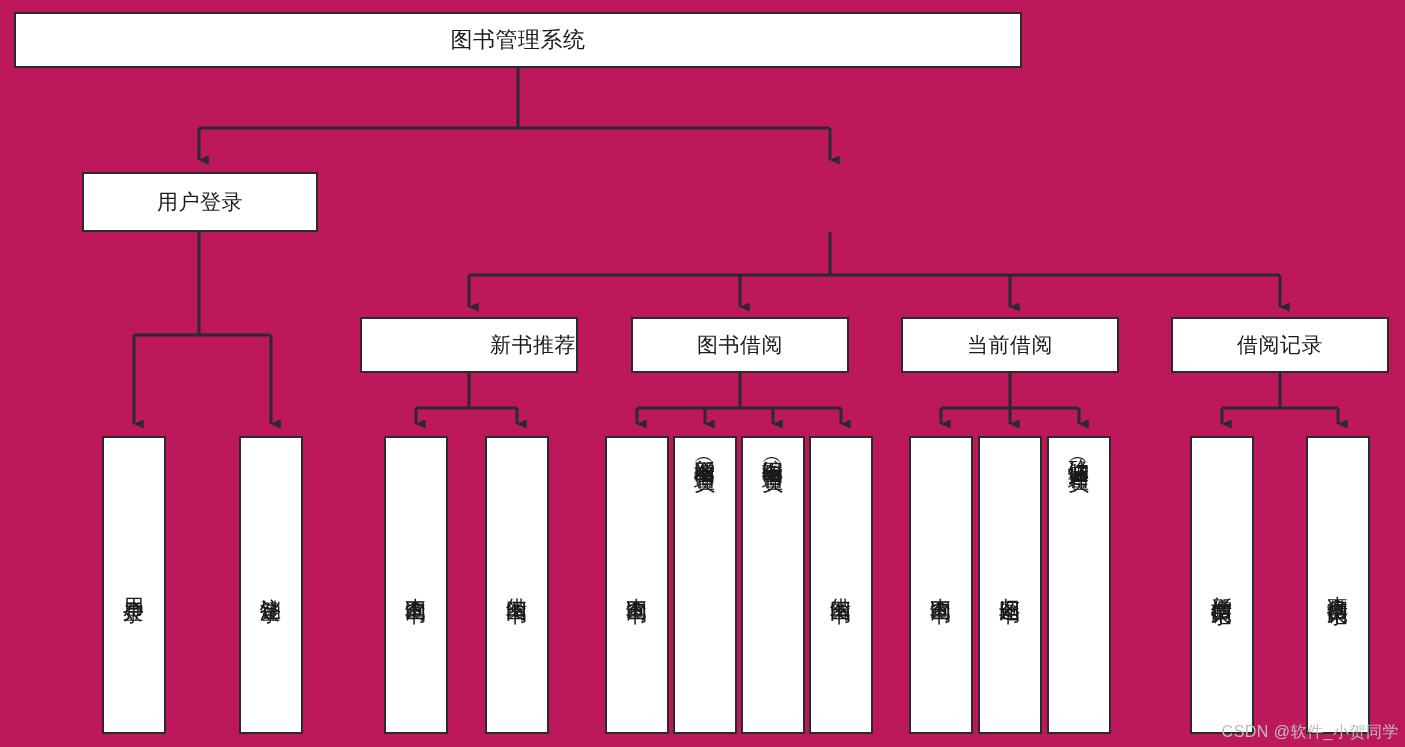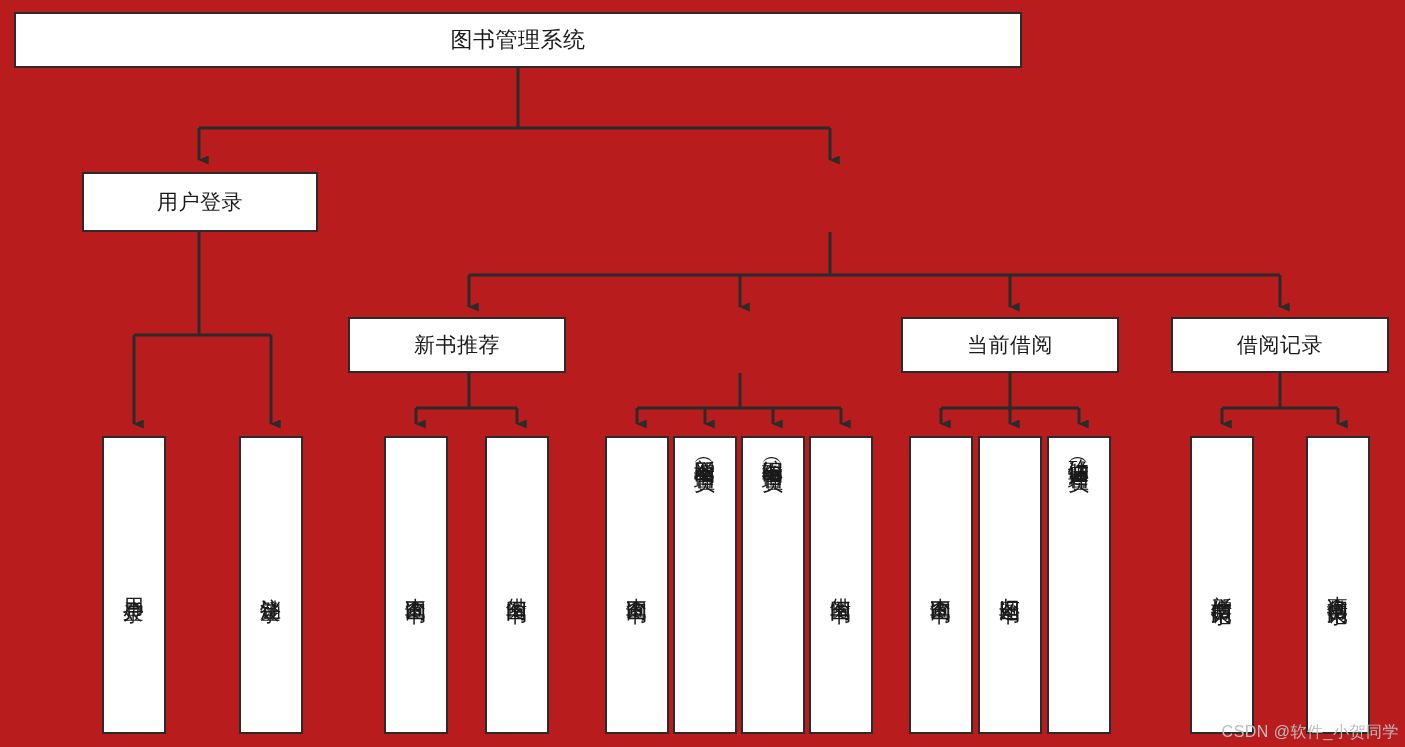--- a/index.html
+++ b/index.html
@@ -7,21 +7,21 @@
     padding: 0;
     background: #ffffff;
   }
   body {
     font-family: "Liberation Sans", "DejaVu Sans", sans-serif;
   }
   #diagram-root {
     position: relative;
     width: 1405px;
     height: 747px;
-    background: #b91c1c;
+    background: #be185d;
     overflow: hidden;
   }
   svg.wires {
     position: absolute;
     left: 0;
     top: 0;
     width: 1405px;
     height: 747px;
   }
   .node {
@@ -136,22 +136,25 @@
   </svg>
 
   <div class="node root" style="left:14px; top:12px; width:1008px; height:56px;">
     <span class="label-h">图书管理系统</span>
   </div>
 
   <div class="node" style="left:82px; top:172px; width:236px; height:60px;">
     <span class="label-h">用户登录</span>
   </div>
 
-  <div class="node" style="left:348px; top:317px; width:218px; height:56px;">
+  <div class="node" style="left:360px; top:317px; width:218px; height:56px;justify-content:flex-end;">
     <span class="label-h">新书推荐</span>
+  </div>
+  <div class="node" style="left:631px; top:317px; width:218px; height:56px;">
+    <span class="label-h">图书借阅</span>
   </div>
   <div class="node" style="left:901px; top:317px; width:218px; height:56px;">
     <span class="label-h">当前借阅</span>
   </div>
   <div class="node" style="left:1171px; top:317px; width:218px; height:56px;">
     <span class="label-h">借阅记录</span>
   </div>
 
   <div class="node leaf" style="left:102px; top:436px; width:64px; height:298px;">
     <div class="leaf-inner">

